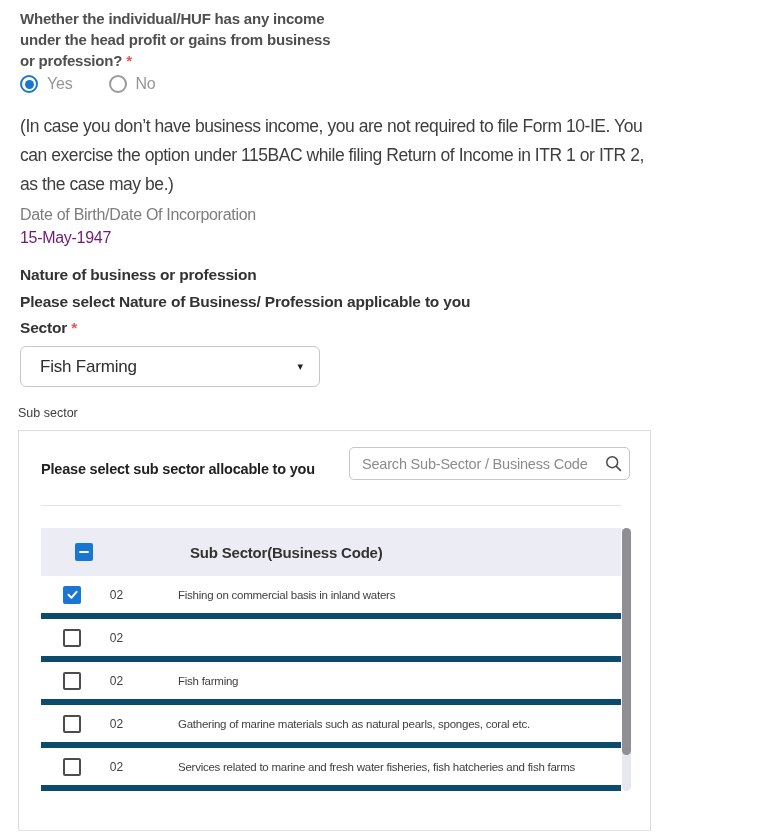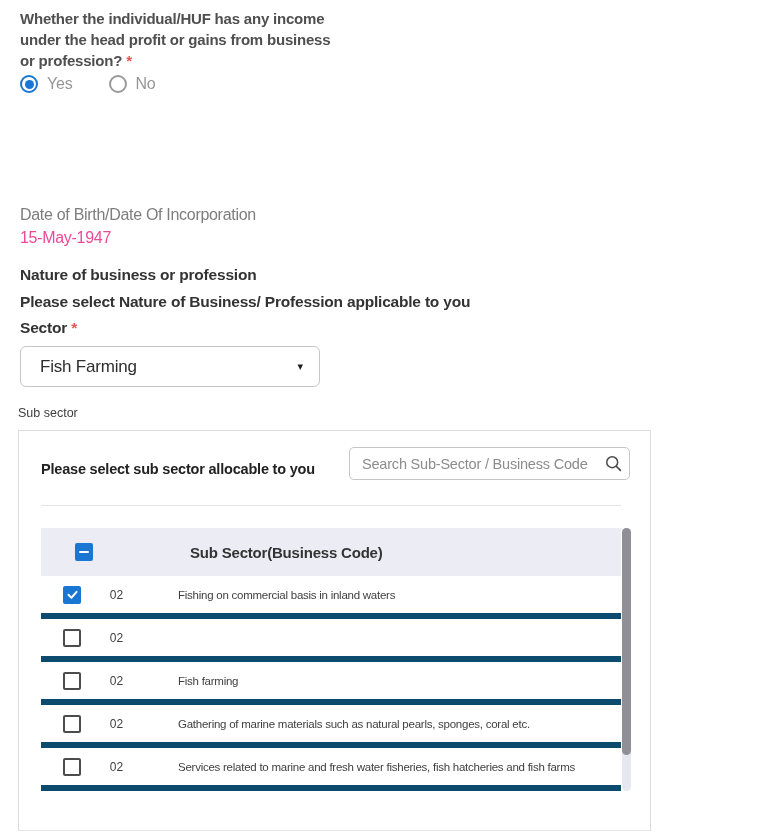--- a/index.html
+++ b/index.html
@@ -23,21 +23,21 @@
   .radio-option.selected .radio-dot { background: #1976d2; }
   .radio-label { font-size: 16px; color: #969696; letter-spacing: -0.2px; }
 
   
   .note { position: absolute; left: 20px; top: 112px; font-size: 17.5px; line-height: 29px;
     color: #3e3e3e; letter-spacing: -0.45px; white-space: nowrap; }
 
   
   .dob-label { position: absolute; left: 20px; top: 206px; font-size: 16px; color: #7d7d7d;
     letter-spacing: -0.3px; }
-  .dob-value { position: absolute; left: 20px; top: 229px; font-size: 16px; color: #ec4899;
+  .dob-value { position: absolute; left: 20px; top: 229px; font-size: 16px; color: #701a75;
     letter-spacing: -0.3px; }
 
   
   .h-bold { position: absolute; left: 20px; font-weight: bold; color: #333;
     font-size: 15.5px; letter-spacing: -0.2px; }
   .h-nature { top: 266px; }
   .h-please { top: 293px; }
   .h-sector { top: 319px; }
 
   
@@ -108,20 +108,25 @@
       <span class="radio-label">Yes</span>
     </div>
     <div class="radio-option">
       <span class="radio-circle">
           <span class="radio-dot"></span>
         </span>
       <span class="radio-label">No</span>
     </div>
   </div>
 
+  <div class="note">
+    <span>(In case you don’t have business income, you are not required to file Form 10-IE. You</span><br>
+    <span>can exercise the option under 115BAC while filing Return of Income in ITR 1 or ITR 2,</span><br>
+    <span>as the case may be.)</span>
+  </div>
 
   <div class="dob-label">Date of Birth/Date Of Incorporation</div>
   <div class="dob-value">15-May-1947</div>
 
   <div class="h-bold h-nature">Nature of business or profession</div>
   <div class="h-bold h-please">Please select Nature of Business/ Profession applicable to you</div>
   <div class="h-bold h-sector">
     <span>Sector</span>
     <span class="req">*</span>
   </div>

